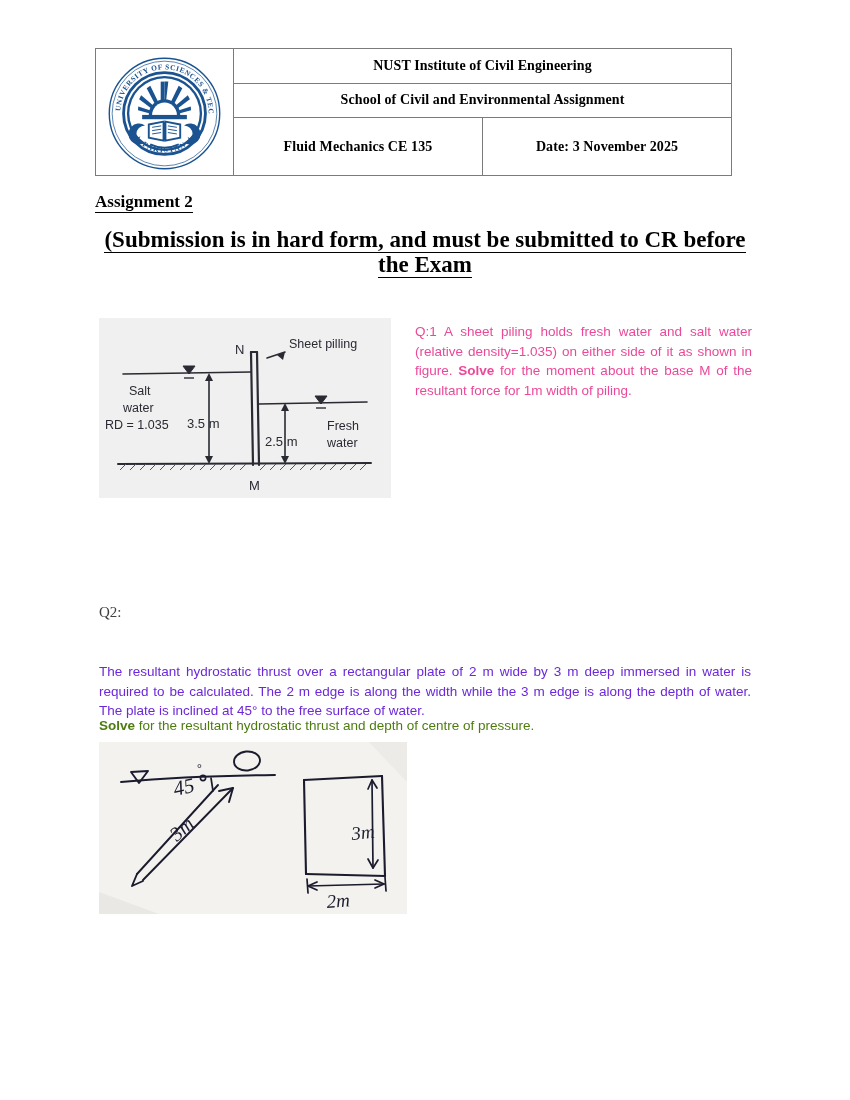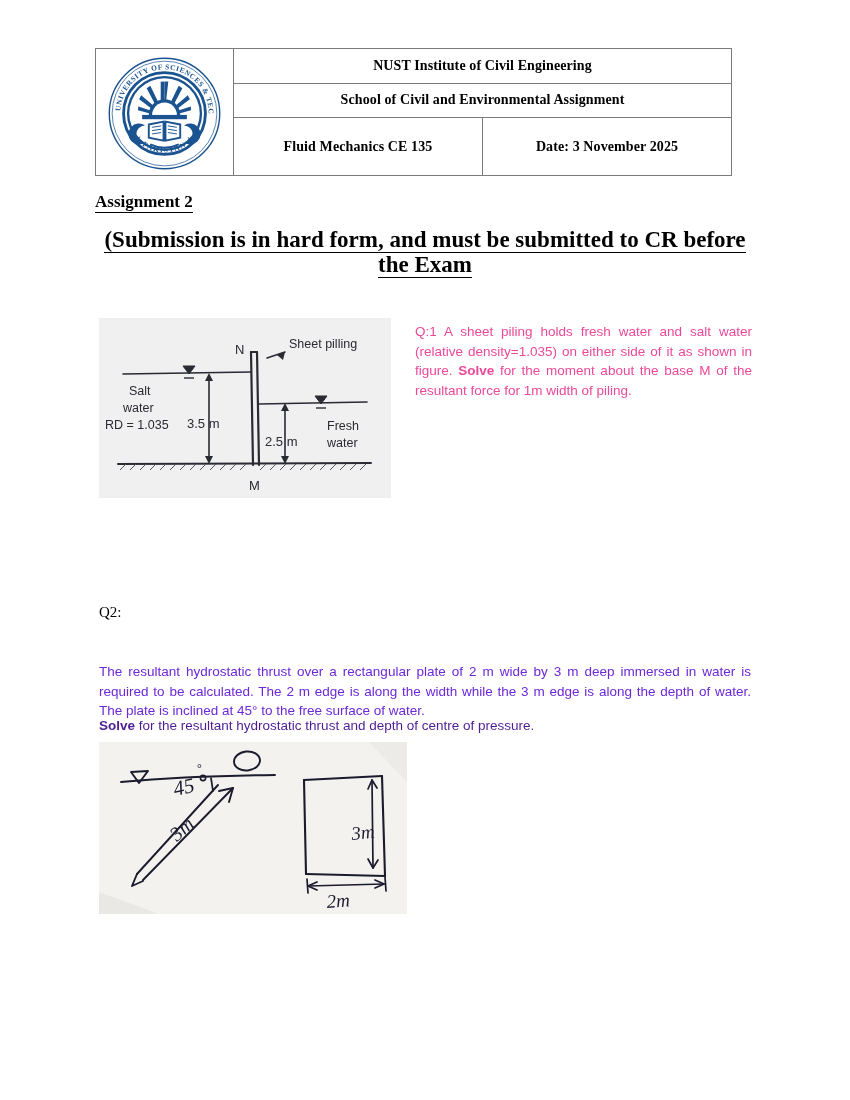--- a/index.html
+++ b/index.html
@@ -117,21 +117,21 @@
   }
   .q1-text b { font-weight: bold; }
 
   
   .q2-label {
     position: absolute;
     left: 99px;
     top: 604px;
     font-family: "Liberation Serif", serif;
     font-size: 15px;
-    color: #000000;
+    color: #404040;
   }
   .q2-body {
     position: absolute;
     left: 99px;
     top: 646px;
     width: 652px;
     font-family: "Liberation Sans", sans-serif;
     font-size: 13.5px;
     line-height: 19.5px;
     text-align: justify;
@@ -139,21 +139,21 @@
     margin-top: 16px;
   }
   .q2-solve {
     position: absolute;
     left: 99px;
     top: 716px;
     width: 652px;
     font-family: "Liberation Sans", sans-serif;
     font-size: 13.5px;
     line-height: 19.5px;
-    color: #4c1d95;
+    color: #4d7c0f;
   }
   .q2-solve b { font-weight: bold; }
 
   .q2-figure {
     position: absolute;
     left: 99px;
     top: 742px;
     width: 308px;
     height: 172px;
     background: #f2f2f0;

